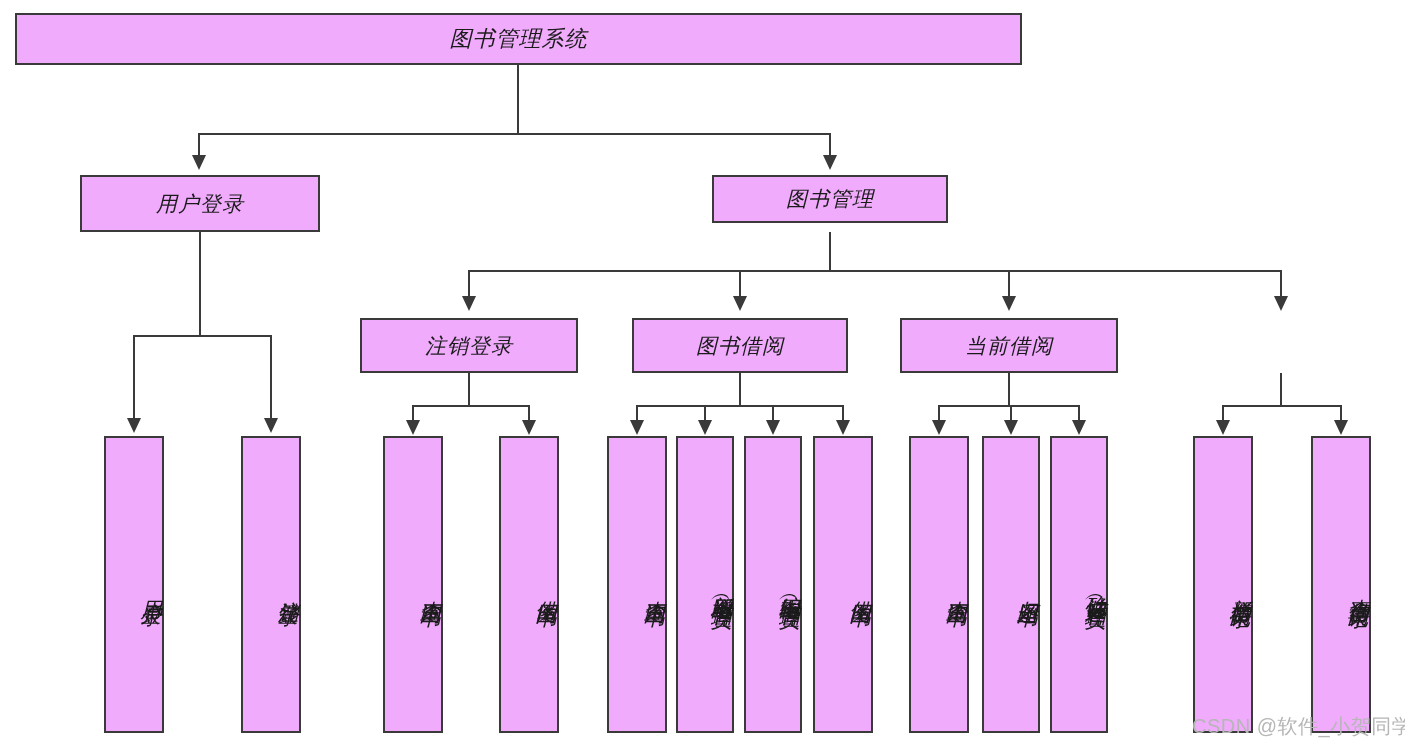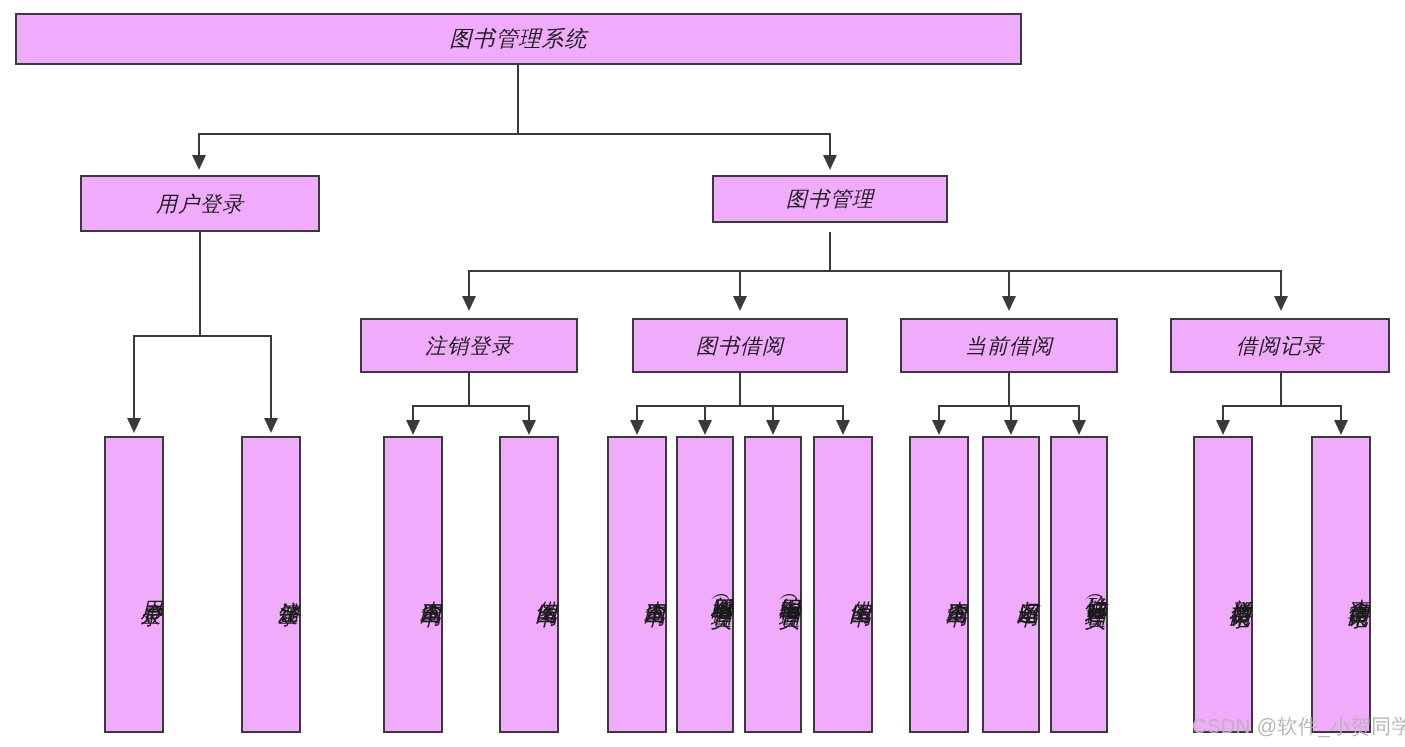--- a/index.html
+++ b/index.html
@@ -129,23 +129,20 @@
   <div class="arrow" style="left:1274px; top:296px;"></div>
 
   <div class="node horiz" style="left:360px; top:318px; width:218px; height:55px;">
     <span>注销登录</span>
   </div>
   <div class="node horiz" style="left:632px; top:318px; width:216px; height:55px;justify-content:center;">
     <span>图书借阅</span>
   </div>
   <div class="node horiz" style="left:900px; top:318px; width:218px; height:55px;">
     <span>当前借阅</span>
-  </div>
-  <div class="node horiz" style="left:1170px; top:318px; width:220px; height:55px;">
-    <span>借阅记录</span>
   </div>
 
   <div class="vline" style="left:468px; top:373px; width:2px; height:34px;"></div>
   <div class="hline" style="left:412px; top:405px; width:118px; height:2px;"></div>
   <div class="vline" style="left:412px; top:405px; width:2px; height:18px;"></div>
   <div class="arrow" style="left:406px; top:420px;"></div>
   <div class="vline" style="left:528px; top:405px; width:2px; height:18px;"></div>
   <div class="arrow" style="left:522px; top:420px;"></div>
 
   <div class="vline" style="left:739px; top:373px; width:2px; height:34px;"></div>

